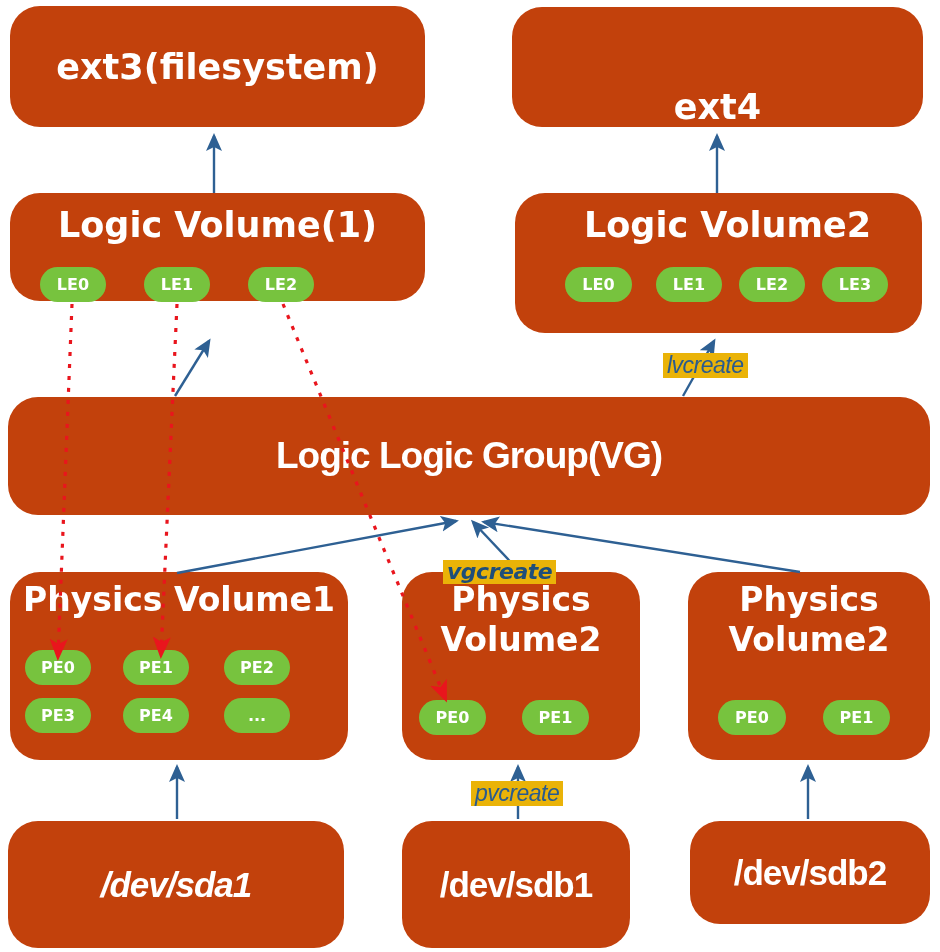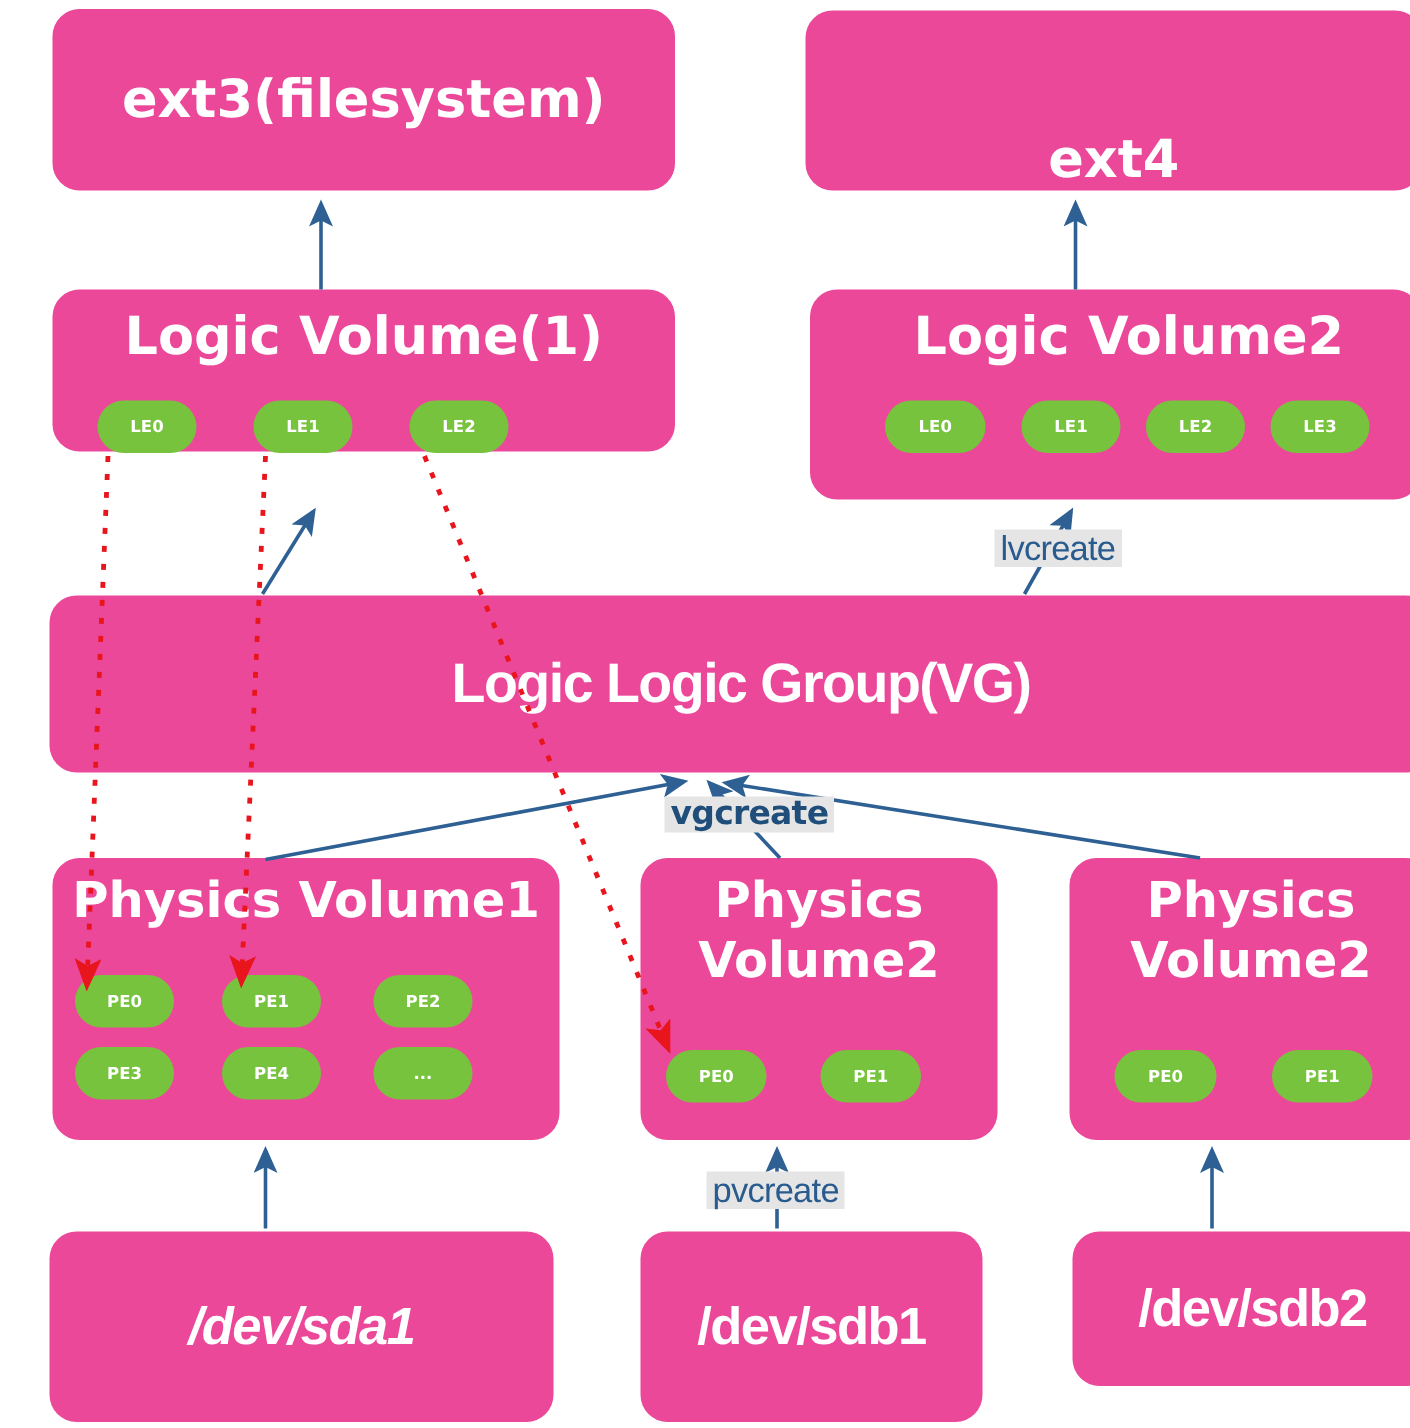--- a/index.html
+++ b/index.html
@@ -6,25 +6,24 @@
   .canvas {
     position: relative;
     width: 940px;
     height: 952px;
     overflow: hidden;
     background: #ffffff;
     font-family: "DejaVu Sans", sans-serif;
   }
   .box {
     position: absolute;
-    background: #ec4899;
-    border-radius: 18px;
+    background: #c2410c;
+    border-radius: 30px;
     color: #ffffff;
     z-index: 1;
-    margin-left: 25px;
   }
   .box-title-center {
     position: absolute;
     left: 0; right: 0;
     text-align: center;
     color: #fff;
     font-weight: 600;
   }
   .big-label {
     font-size: 35px;
@@ -35,45 +34,46 @@
     font-family: "Liberation Sans", sans-serif;
     font-weight: 700;
     letter-spacing: -1px;
   }
   .pill {
     position: absolute;
     height: 35px;
     background: #77c33e;
     border-radius: 18px;
     color: #ffffff;
-    font-size: 11px;
+    font-size: 16px;
     font-weight: 700;
     display: flex;
     align-items: center;
     justify-content: center;
     z-index: 2;
   }
   .overlay {
     position: absolute;
     top: 0; left: 0;
     width: 940px;
     height: 952px;
     z-index: 5;
     pointer-events: none;
   }
   .cmd {
     position: absolute;
     z-index: 6;
-    background: #e5e5e5;
+    background: #eab308;
     color: #2a5b8e;
     font-family: "Liberation Sans", sans-serif;
     font-size: 23px;
     letter-spacing: -0.5px;
     padding: 0 4px;
     line-height: 1.1;
+    font-style: italic;
   }
   .cmd-bold {
     font-family: "DejaVu Sans", sans-serif;
     font-weight: 700;
     color: #1e4e79;
     font-size: 22px;
   }
   .flexcenter { display: flex; align-items: center; justify-content: center; }
 </style>
 </head>
@@ -170,16 +170,16 @@
     </g>
 
     <g stroke="#e9151d" stroke-width="3.2" fill="none" stroke-dasharray="4 8">
       <line x1="72" y1="304" x2="58" y2="656" marker-end="url(#arrow-red)"></line>
       <line x1="177" y1="304" x2="161" y2="654" marker-end="url(#arrow-red)"></line>
       <line x1="283" y1="304" x2="445" y2="698" marker-end="url(#arrow-red)"></line>
     </g>
   </svg>
 
   <div class="cmd" style="left:663px; top:353px;">lvcreate</div>
-  <div class="cmd cmd-bold" style="left:443px; top:531px;">vgcreate</div>
+  <div class="cmd cmd-bold" style="left:443px; top:560px;">vgcreate</div>
   <div class="cmd" style="left:471px; top:781px;">pvcreate</div>
 
 </div>
 
 </body></html>

